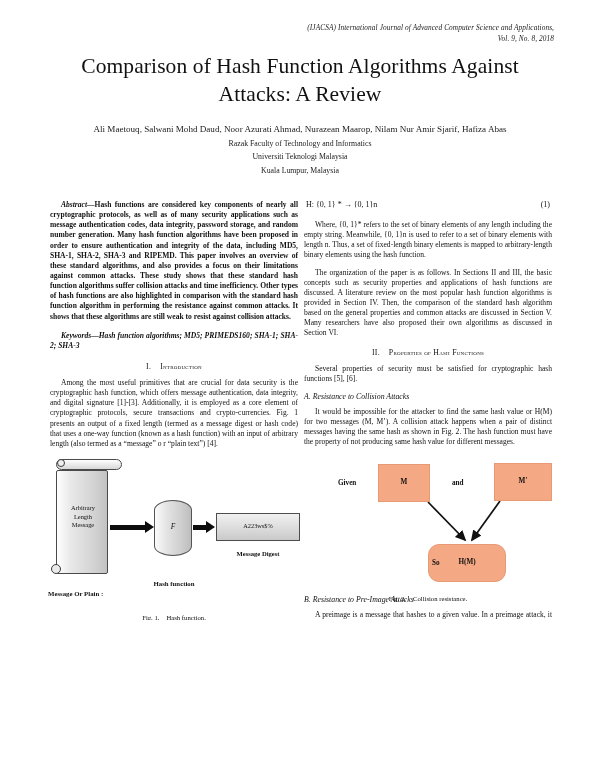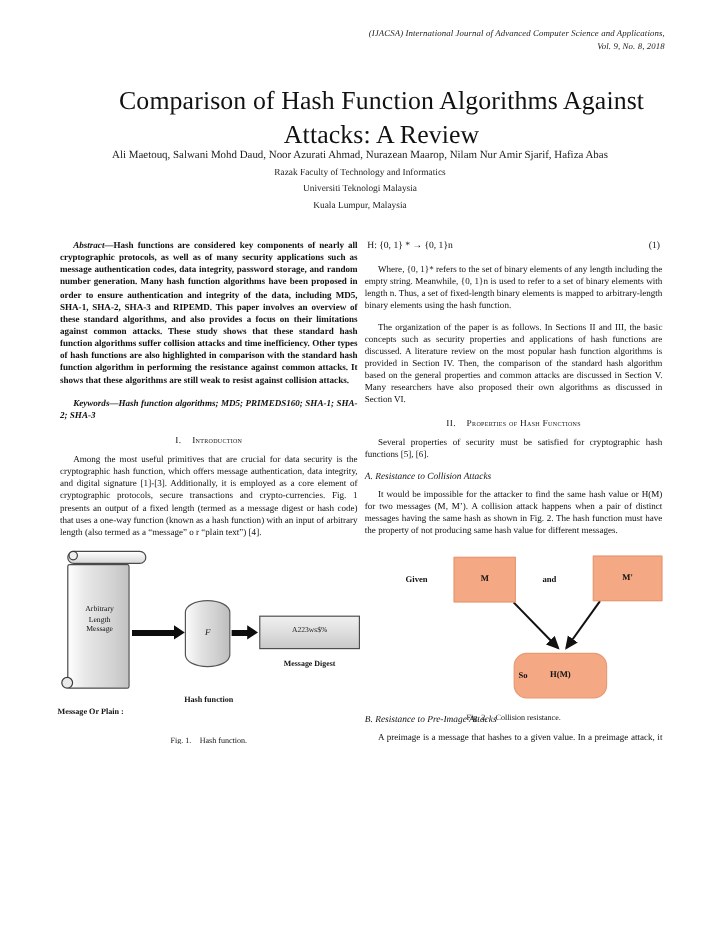--- a/index.html
+++ b/index.html
@@ -38,21 +38,21 @@
   .title {
     position: absolute;
     top: 52px;
     left: 52px;
     width: 496px;
     text-align: center;
     font-size: 21.5px;
     line-height: 1.32;
     color: #111;
     font-weight: normal;
-    margin: 18px;
+    margin: 0;
     letter-spacing: 0.1px;
   }
 
   
   .authors {
     position: absolute;
     top: 123px;
     left: 40px;
     width: 520px;
     text-align: center;

